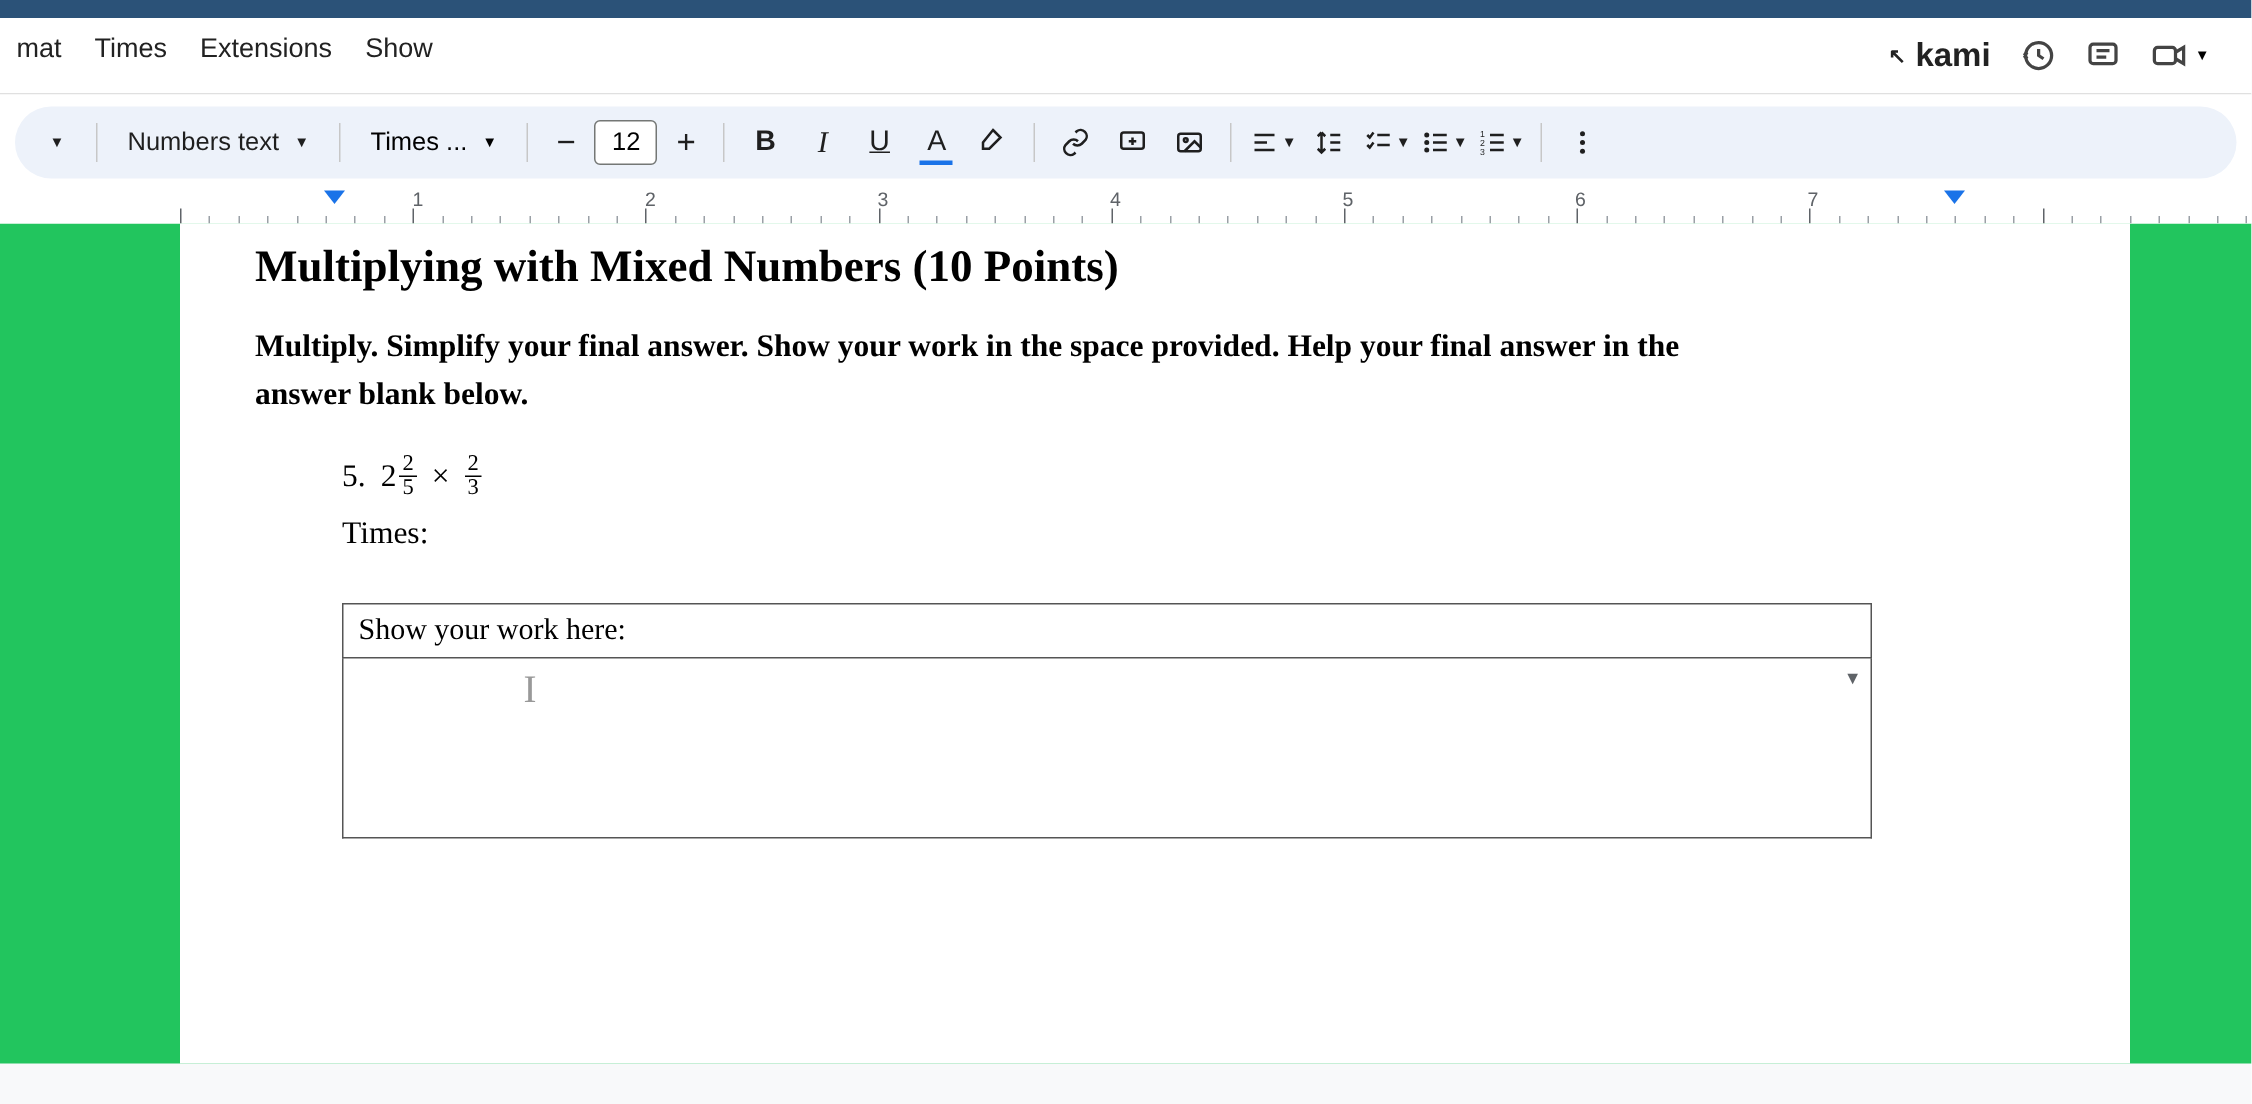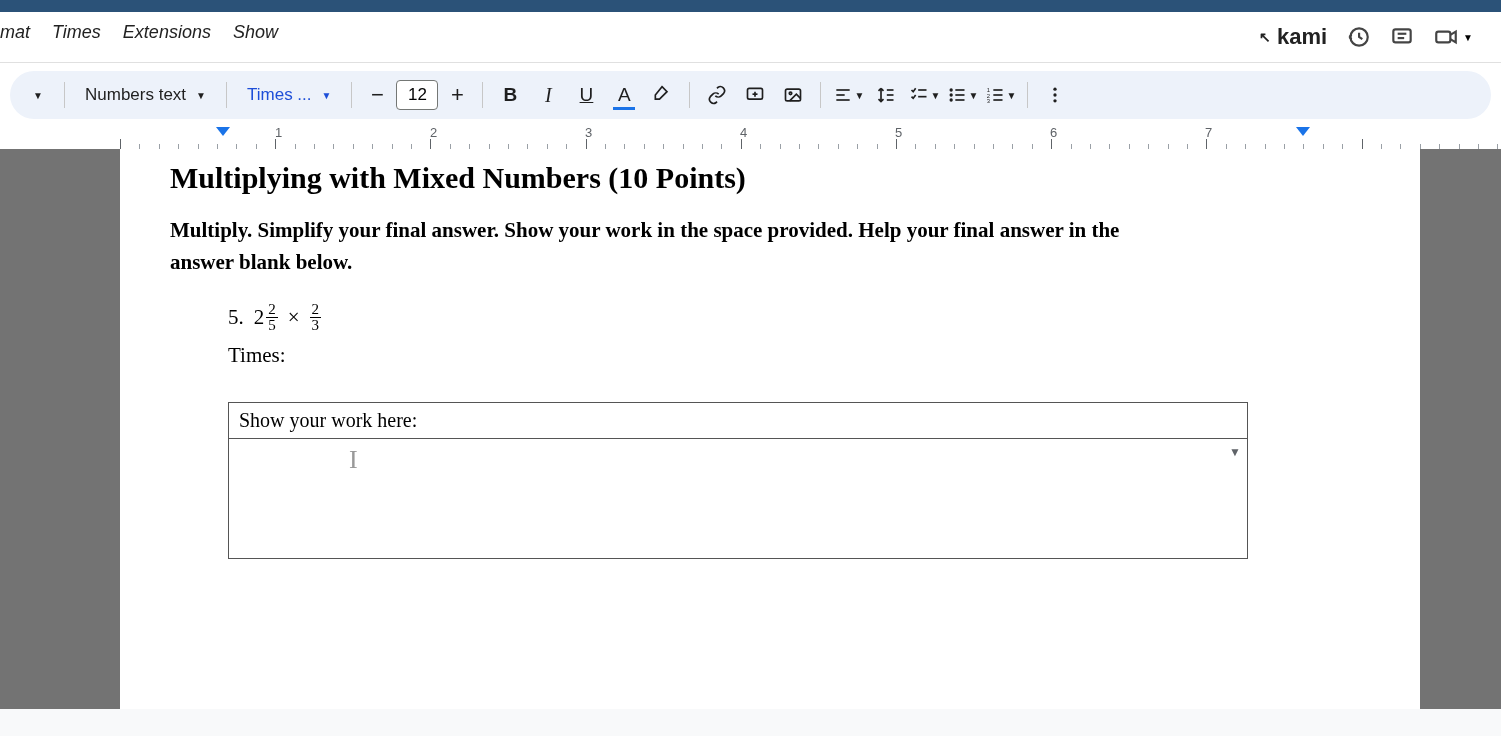--- a/index.html
+++ b/index.html
@@ -3,46 +3,46 @@
 <meta charset="utf-8">
 <style>
 * { box-sizing: border-box; margin: 0; padding: 0; }
 body { font-family: Arial, sans-serif; background: #f8f9fa; width: 1501px; height: 736px; overflow: hidden; }
 .top-strip { height: 12px; background: #2b5278; }
 .app-header { background: #fff; display: flex; align-items: flex-start; border-bottom: 1px solid #e0e0e0; }
 .right-tools { margin-left: auto; display: flex; align-items: center; gap: 18px; padding: 12px 28px; }
 .kami { display: flex; align-items: center; gap: 6px; font-weight: bold; color: #222; font-size: 22px; }
 .kami-arrow { font-size: 14px; transform: scaleX(-1); display: inline-block; }
 .menu-row { padding: 10px 0 8px 0; }
-.menu-items { display: flex; gap: 22px; font-size: 18px; color: #222; padding-left: 0; font-style: italic; }
+.menu-items { display: flex; gap: 22px; font-size: 18px; color: #222; padding-left: 11px; }
 .menu-items span { cursor: pointer; }
 .toolbar-wrap { background: #fff; padding: 8px 0 0 0; }
 .toolbar { display: flex; align-items: center; gap: 4px; background: #edf2fa; border-radius: 28px; margin: 0 10px; padding: 6px 10px; height: 48px; }
 .tb-btn { display: flex; align-items: center; justify-content: center; min-width: 34px; height: 34px; border-radius: 4px; color: #1f1f1f; font-size: 17px; cursor: pointer; }
 .tb-sep { width: 1px; height: 26px; background: #c7c7c7; margin: 0 6px; }
 .style-dd { display: flex; align-items: center; gap: 8px; padding: 0 10px; font-size: 17px; color: #1f1f1f; cursor: pointer; }
-.font-dd { display: flex; align-items: center; gap: 8px; padding: 0 10px; font-size: 17px; color: #1d4ed8; cursor: pointer; min-width: 100px; }
+.font-dd { display: flex; align-items: center; gap: 8px; padding: 0 10px; font-size: 17px; color: #000000; cursor: pointer; min-width: 100px; }
 .size-group { display: flex; align-items: center; gap: 4px; }
 .size-btn { width: 30px; height: 30px; display: flex; align-items: center; justify-content: center; font-size: 22px; cursor: pointer; color: #1f1f1f; }
 .size-input { width: 42px; height: 30px; border: 1px solid #747775; border-radius: 4px; text-align: center; font-size: 17px; background: #fff; }
 .bold { font-weight: bold; font-size: 19px; }
 .italic { font-style: italic; font-family: 'Times New Roman', serif; font-size: 20px; }
 .underline-u { text-decoration: underline; font-size: 19px; }
 .text-color { position: relative; font-size: 19px; }
 .text-color::after { content: ''; position: absolute; bottom: 2px; left: 6px; right: 6px; height: 3px; background: #1a73e8; }
 .dd-caret { font-size: 10px; margin-left: 2px; }
 .ruler { position: relative; height: 24px; background: #fff; margin-top: 6px; overflow: hidden; }
 .ruler-inner { position: absolute; left: 120px; right: 0; top: 0; bottom: 0; }
 .ruler-num { position: absolute; top: 0; font-size: 13px; color: #5f6368; }
 .ruler-tick { position: absolute; bottom: 0; width: 1px; background: #9aa0a6; }
 .ruler-tick.major { height: 10px; background: #5f6368; }
 .ruler-tick.minor { height: 5px; }
 .indent-marker { position: absolute; top: 2px; width: 0; height: 0; }
 .indent-down { border-left: 7px solid transparent; border-right: 7px solid transparent; border-top: 9px solid #1a73e8; }
-.doc-area { background: #737373; padding: 0; }
+.doc-area { background: #22c55e; padding: 0; }
 .page { background: #fff; margin: 0 auto 0 120px; width: 1300px; min-height: 560px; padding: 12px 50px 40px 50px; font-family: 'Times New Roman', serif; color: #000; }
 .doc-title { font-size: 30px; font-weight: bold; margin-bottom: 20px; }
 .doc-instr { font-size: 21px; font-weight: bold; line-height: 1.5; margin-bottom: 24px; max-width: 960px; }
 .problem { font-size: 21px; margin-left: 58px; margin-bottom: 10px; display: flex; align-items: center; gap: 10px; }
 .frac { display: inline-flex; flex-direction: column; align-items: center; font-size: 15px; line-height: 1; vertical-align: middle; }
 .frac .n { border-bottom: 1px solid #000; padding: 0 2px; }
 .frac .d { padding: 0 2px; }
 .mixed { display: inline-flex; align-items: center; gap: 2px; }
 .answer-line { font-size: 21px; margin-left: 58px; margin-bottom: 34px; }
 .work-table { margin-left: 58px; border: 1px solid #555; border-collapse: collapse; width: 1020px; }

